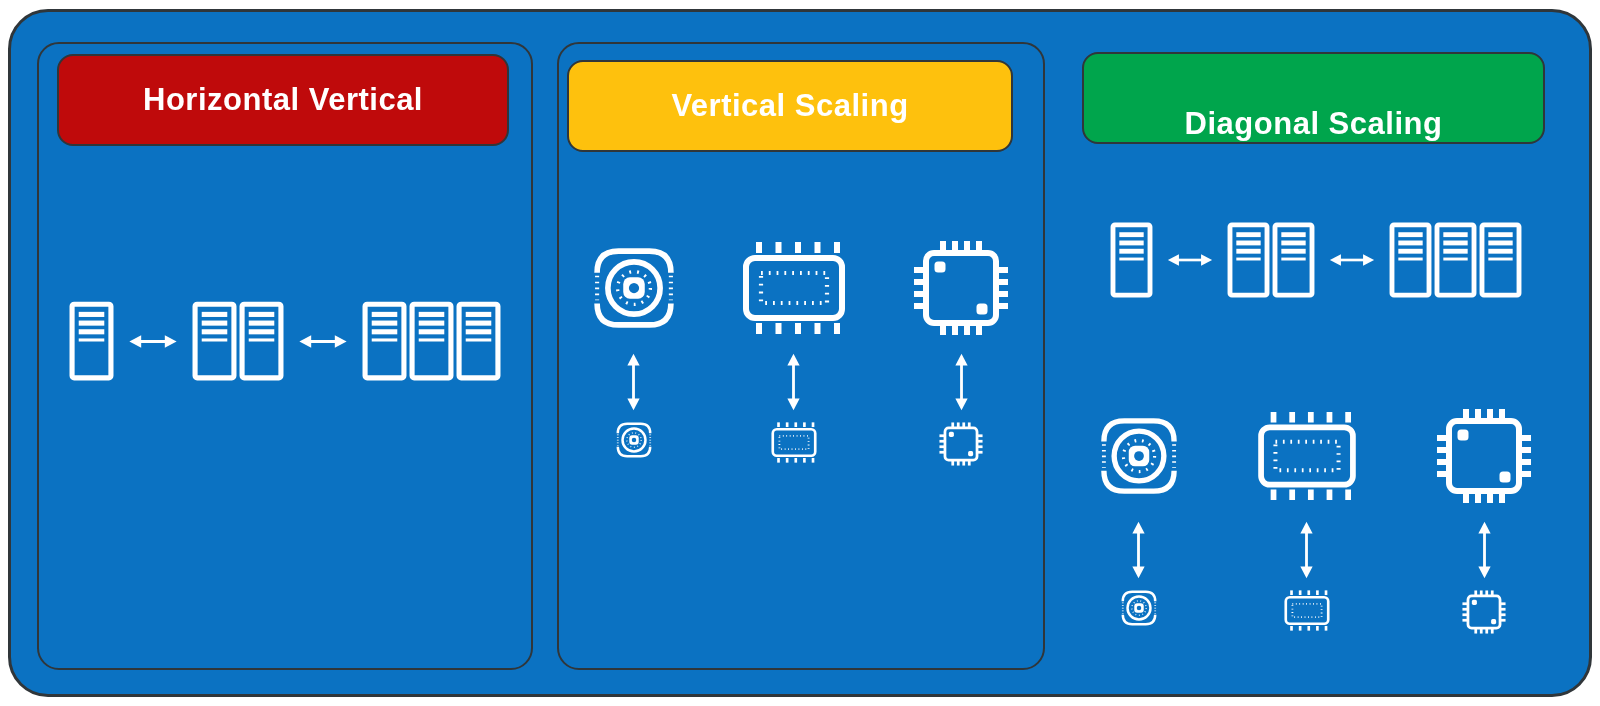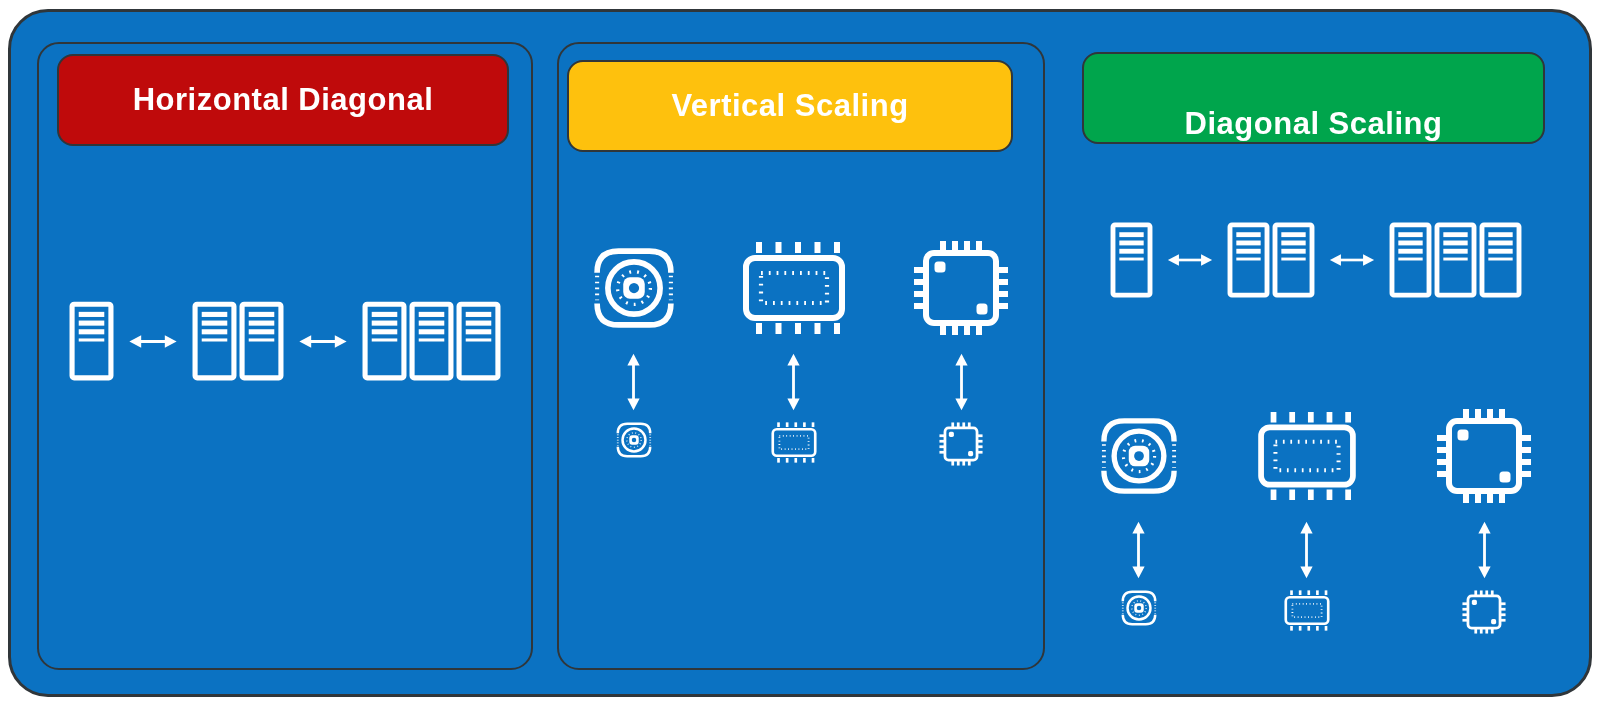--- a/index.html
+++ b/index.html
@@ -131,21 +131,21 @@
       <polygon points="9,61 2.5,48.5 15.5,48.5" fill="#fff"></polygon>
     </symbol>
   </defs>
 </svg>
 
 <div class="stage">
   <div class="canvas">
 
     <section class="panel bordered panel-horizontal">
       <div class="panel-header">
-        <span class="panel-title">Horizontal Diagonal</span>
+        <span class="panel-title">Horizontal Vertical</span>
       </div>
       <div class="server-row">
         <div class="server-group">
           <svg width="45" height="80" viewBox="0 0 44 78">
               <use href="#sym-server"></use>
             </svg>
         </div>
         <svg width="50" height="17" viewBox="0 0 52 18">
             <use href="#sym-harrow"></use>
           </svg>

